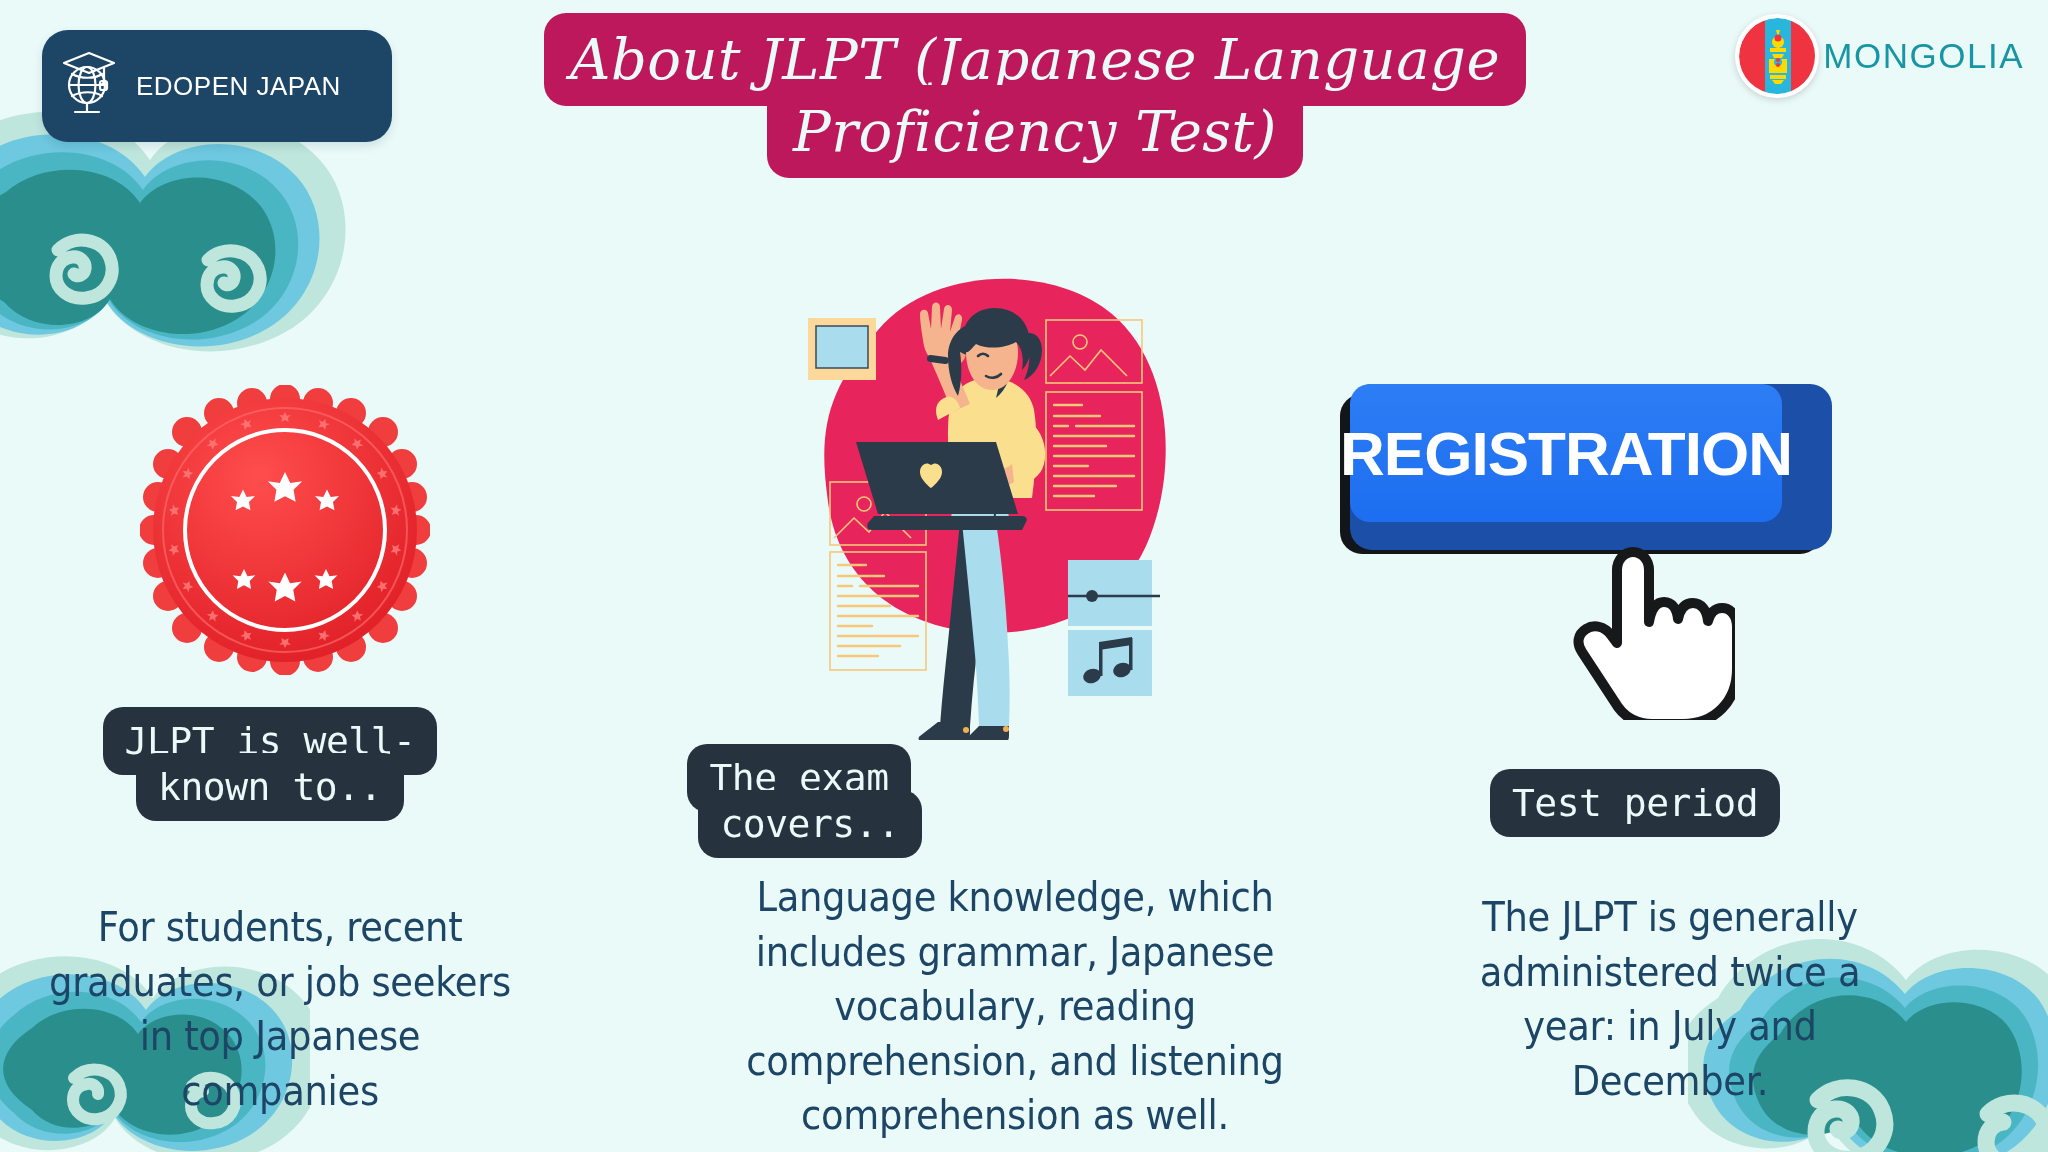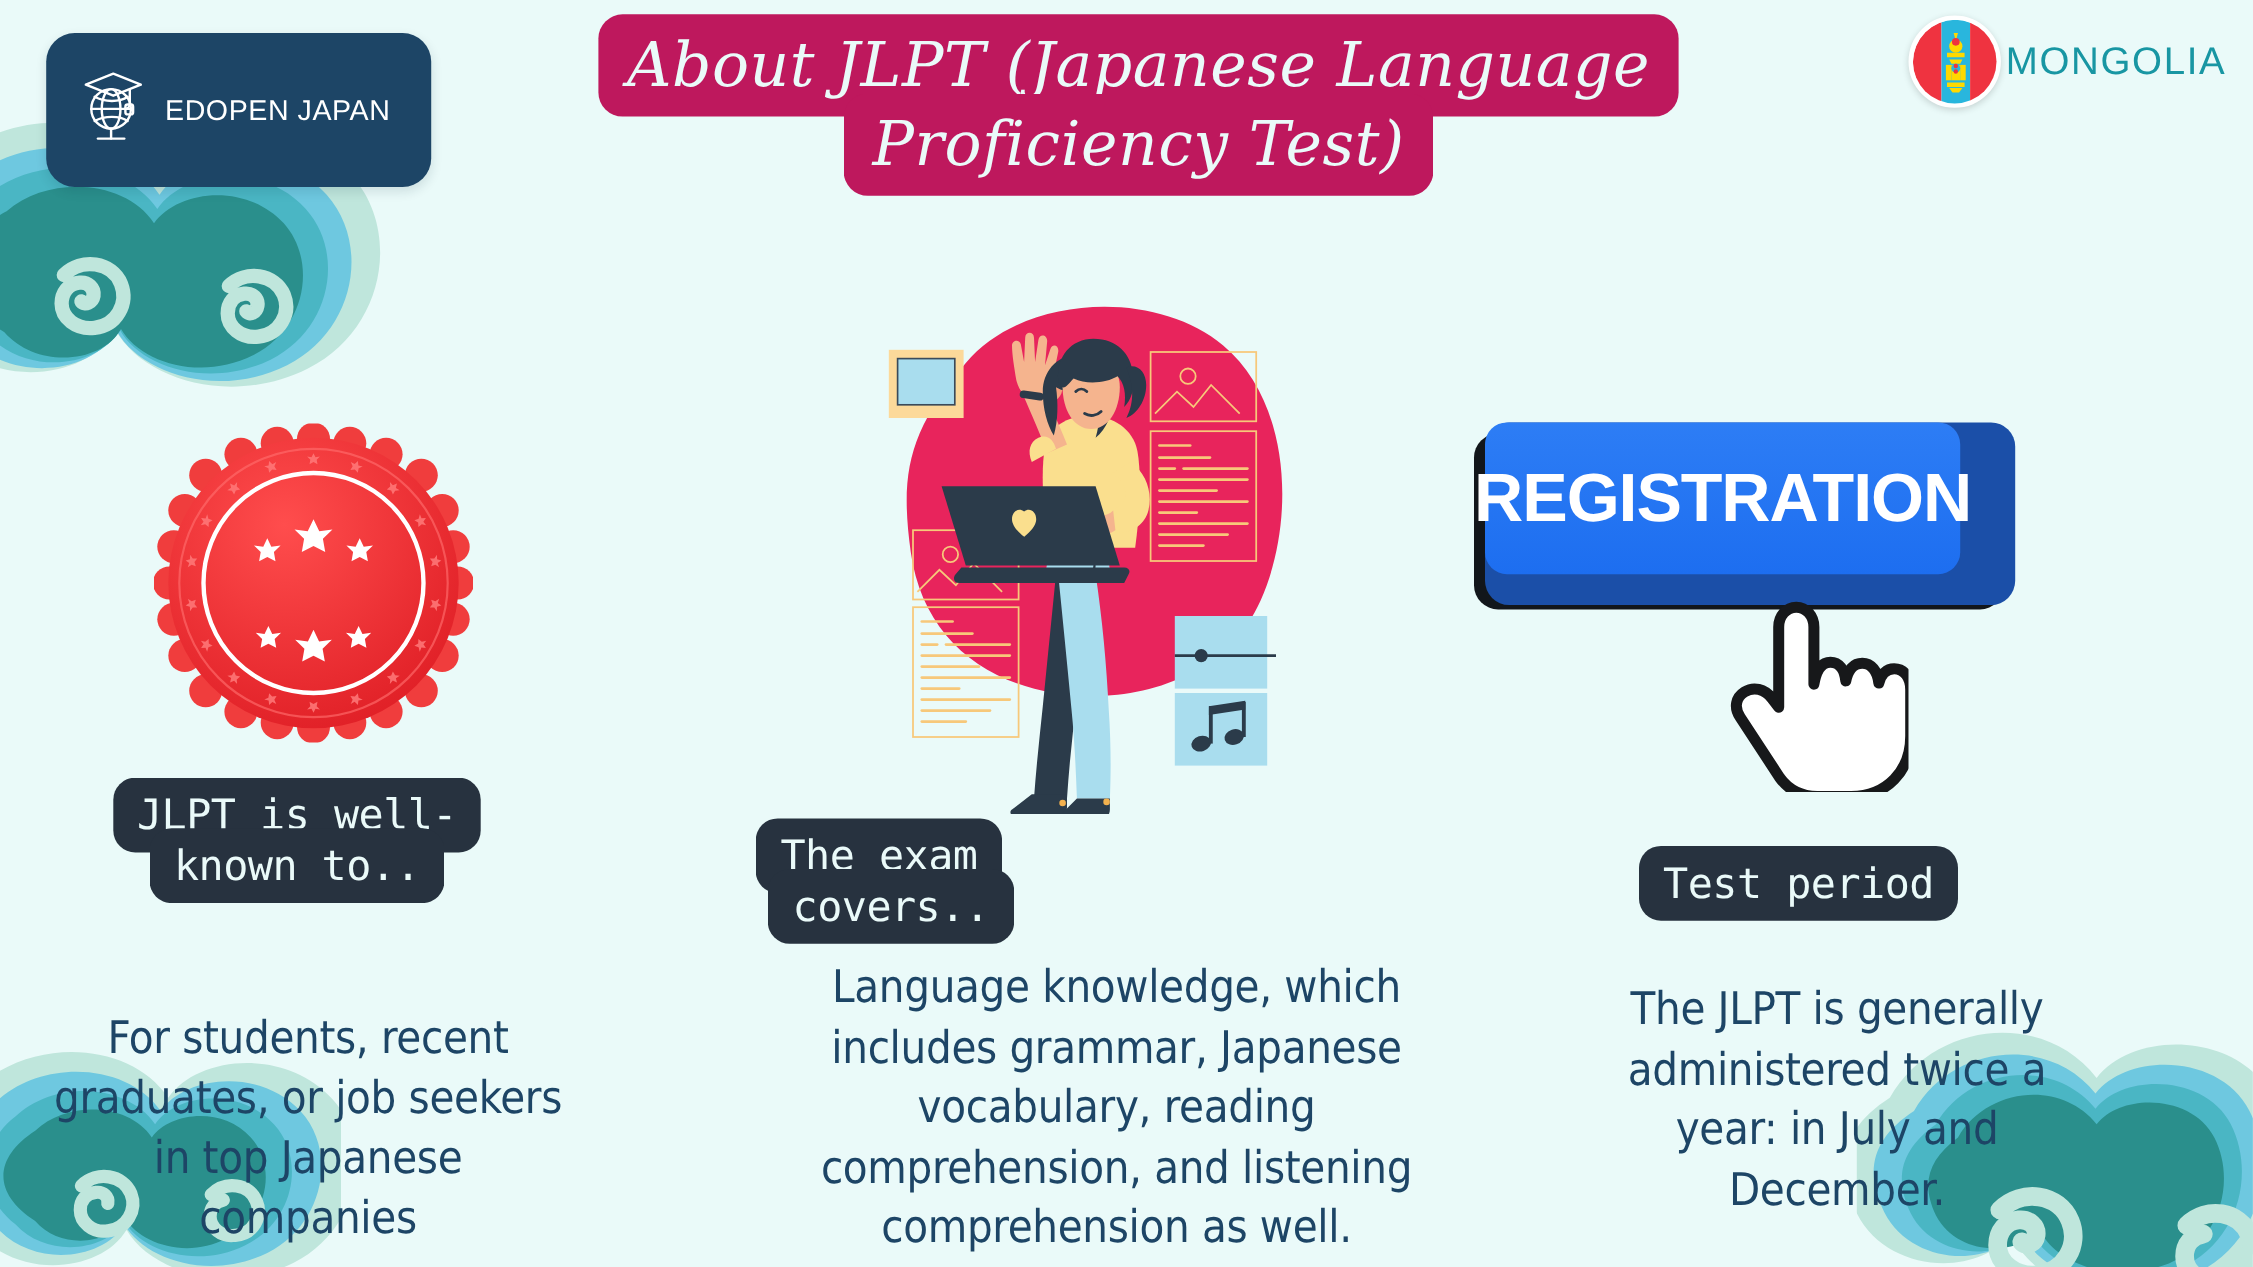--- a/index.html
+++ b/index.html
@@ -13,24 +13,24 @@
 
   
   .waves { position:absolute; pointer-events:none; }
   .waves.tl { left:-60px; top:110px; }
   .waves.bl { left:-30px; top:930px; }
   .waves.br { right:-40px; bottom:-60px; }
 
   
   .logo-pill {
     position:absolute; left:42px; top:30px;
-    width:350px; height:140px;
+    width:350px; height:112px;
     background:#1d4566; border-radius:26px;
     display:flex; align-items:center; gap:16px;
-    padding:0 30px;
+    padding:0 16px;
     box-shadow:0 4px 10px rgba(10,40,60,.12);
     z-index:6;
   }
   .logo-pill .brand {
     color:#ffffff; font-size:26px; letter-spacing:.5px;
     font-family:"Liberation Sans", sans-serif;
     white-space:nowrap;
   }
 
   .title-wrap {
@@ -348,21 +348,21 @@
         </g>
       </g>
     </svg>
   </div>
 
 
   <div class="pill-holder" style="left:60px;top:718px;width:420px;">
     <span class="pill-label">JLPT is well-known to..</span>
   </div>
 
-  <div class="body-copy" style="left:45px;top:900px;width:470px;margin-top:16px;">For students, recent graduates, or job seekers in top Japanese companies</div>
+  <div class="body-copy" style="left:45px;top:900px;width:470px;">For students, recent graduates, or job seekers in top Japanese companies</div>
 
   <div class="illus">
     <svg width="380" height="480" viewBox="0 0 380 480">
 
       <path d="M78 70C130 8 250 2 312 54c62 52 66 160 34 232-32 72-118 96-188 84-70-12-120-56-130-128C18 170 26 132 78 70z" fill="#e8245c"></path>
 
       <g>
         <rect x="8" y="58" width="68" height="62" fill="#fcd99a"></rect>
         <rect x="16" y="66" width="52" height="42" fill="#a9ddee" stroke="#3a4a5a" stroke-width="1.5"></rect>
       </g>

